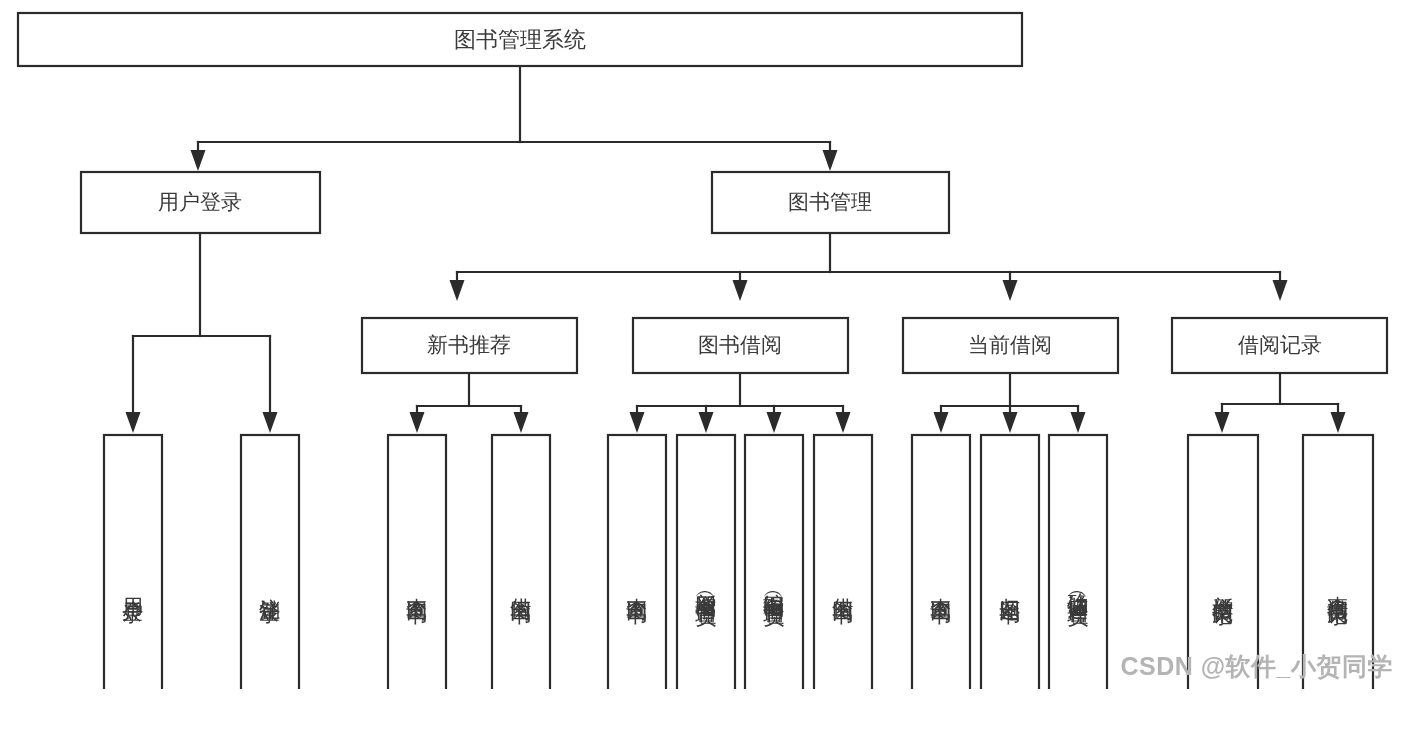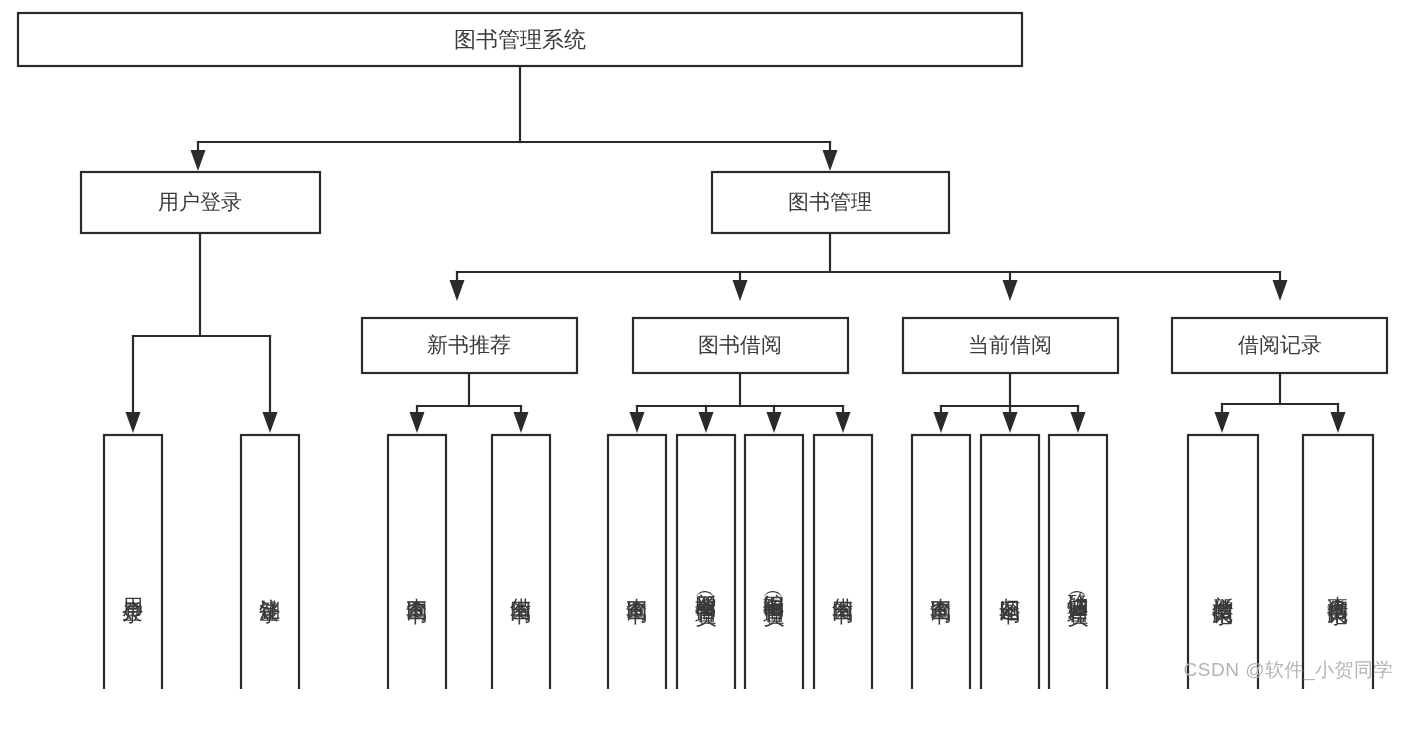--- a/index.html
+++ b/index.html
@@ -70,25 +70,26 @@
     line-height: 1.22;
     letter-spacing: 2px;
     color: #3a3a3a;
     white-space: nowrap;
   }
   .watermark {
     position: absolute;
     right: 12px;
     bottom: 6px;
     font-family: "Liberation Sans", "DejaVu Sans", sans-serif;
-    font-size: 19px;
+    font-size: 25px;
     color: #b4b4b4;
     letter-spacing: 0.5px;
     white-space: nowrap;
     pointer-events: none;
+    font-weight: bold;
   }
 </style>
 </head>
 <body>
 
 <div id="diagram-root">
 
   <svg id="tree-svg" viewBox="0 0 1405 747">
     <defs>
       <g id="arrow-glyph">

